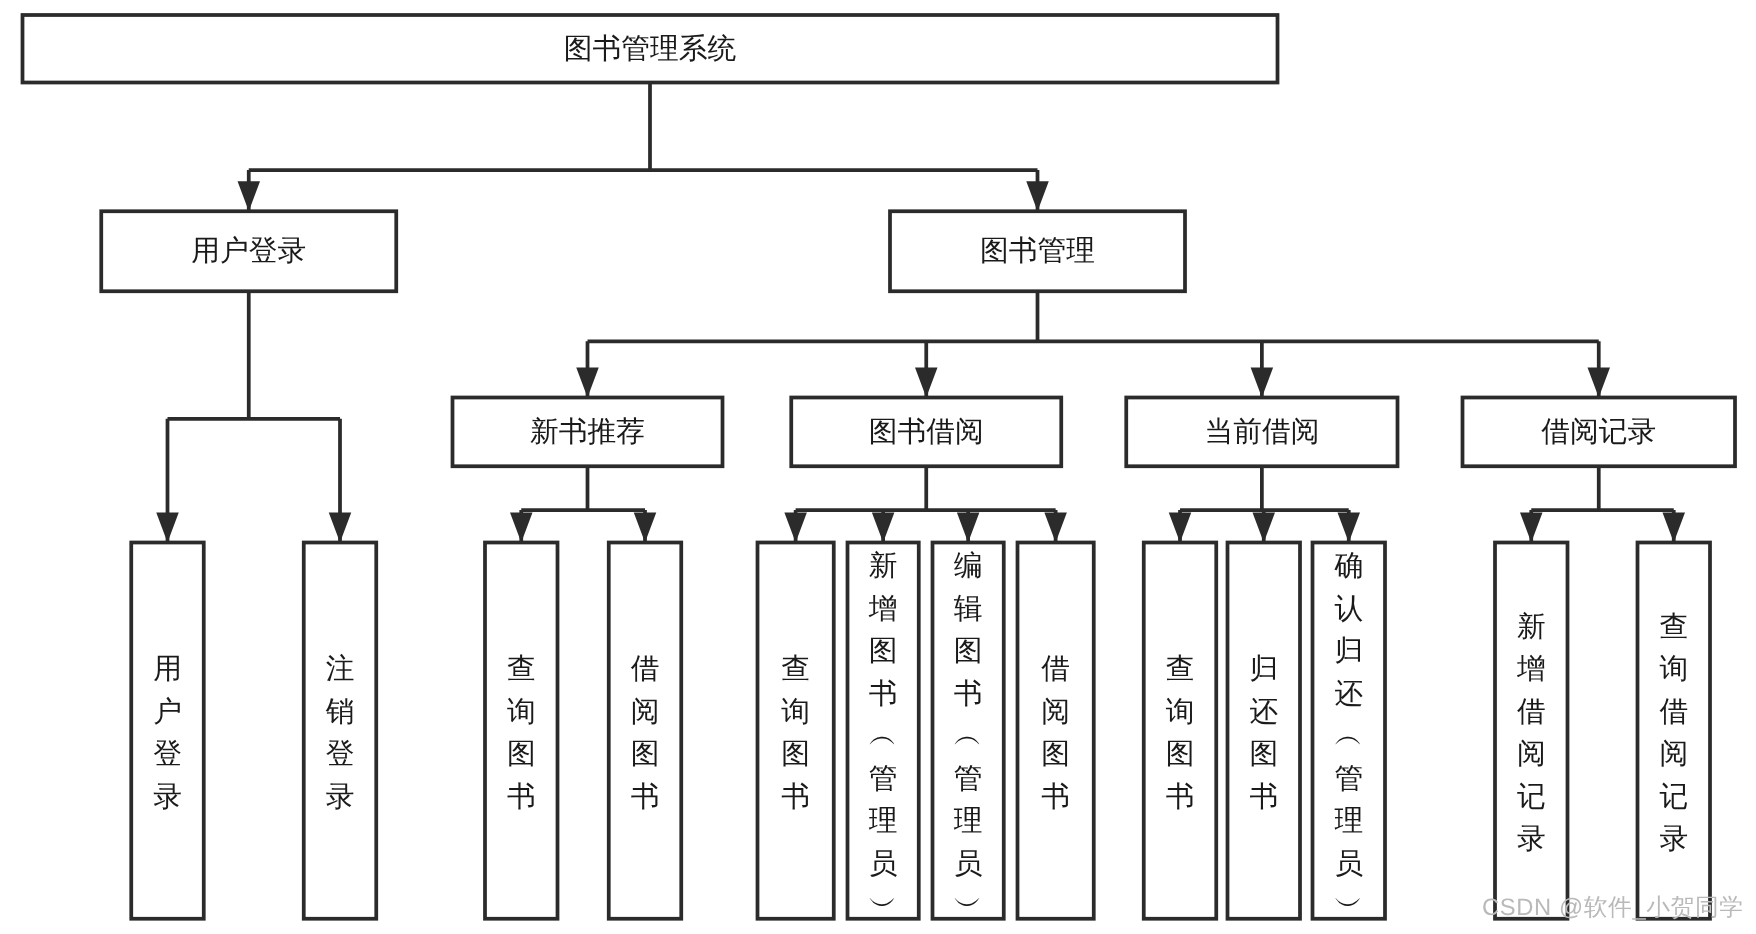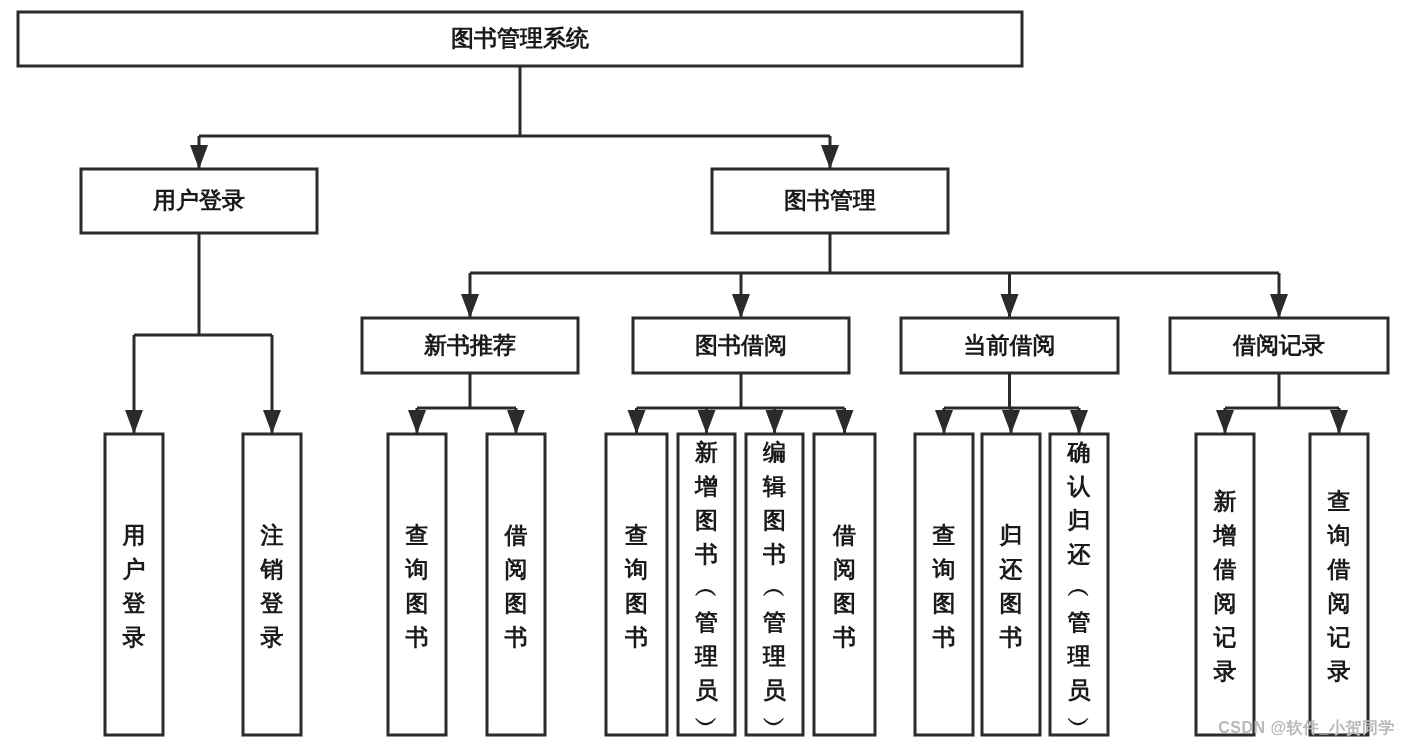--- a/index.html
+++ b/index.html
@@ -11,21 +11,20 @@
     width: 1405px;
     height: 747px;
     overflow: hidden;
     font-family: "Liberation Sans", "DejaVu Sans", sans-serif;
   }
   #diagram-root {
     position: relative;
     width: 1405px;
     height: 747px;
     background: #ffffff;
-    font-weight: bold;
   }
   svg#diagram-svg {
     position: absolute;
     left: 0;
     top: 0;
     width: 1405px;
     height: 747px;
   }
   .node-box {
     fill: #ffffff;
@@ -52,21 +51,21 @@
     font-family: "Liberation Sans", "DejaVu Sans", sans-serif;
     font-size: 23px;
     fill: #1a1a1a;
     text-anchor: middle;
   }
   .watermark {
     position: absolute;
     right: 10px;
     bottom: 8px;
     font-family: "Liberation Sans", "DejaVu Sans", sans-serif;
-    font-size: 16px;
+    font-size: 19px;
     color: #b9b9b9;
     letter-spacing: 0.5px;
     white-space: nowrap;
     user-select: none;
     margin-top: 44px;
   }
 </style>
 </head>
 <body>
 

